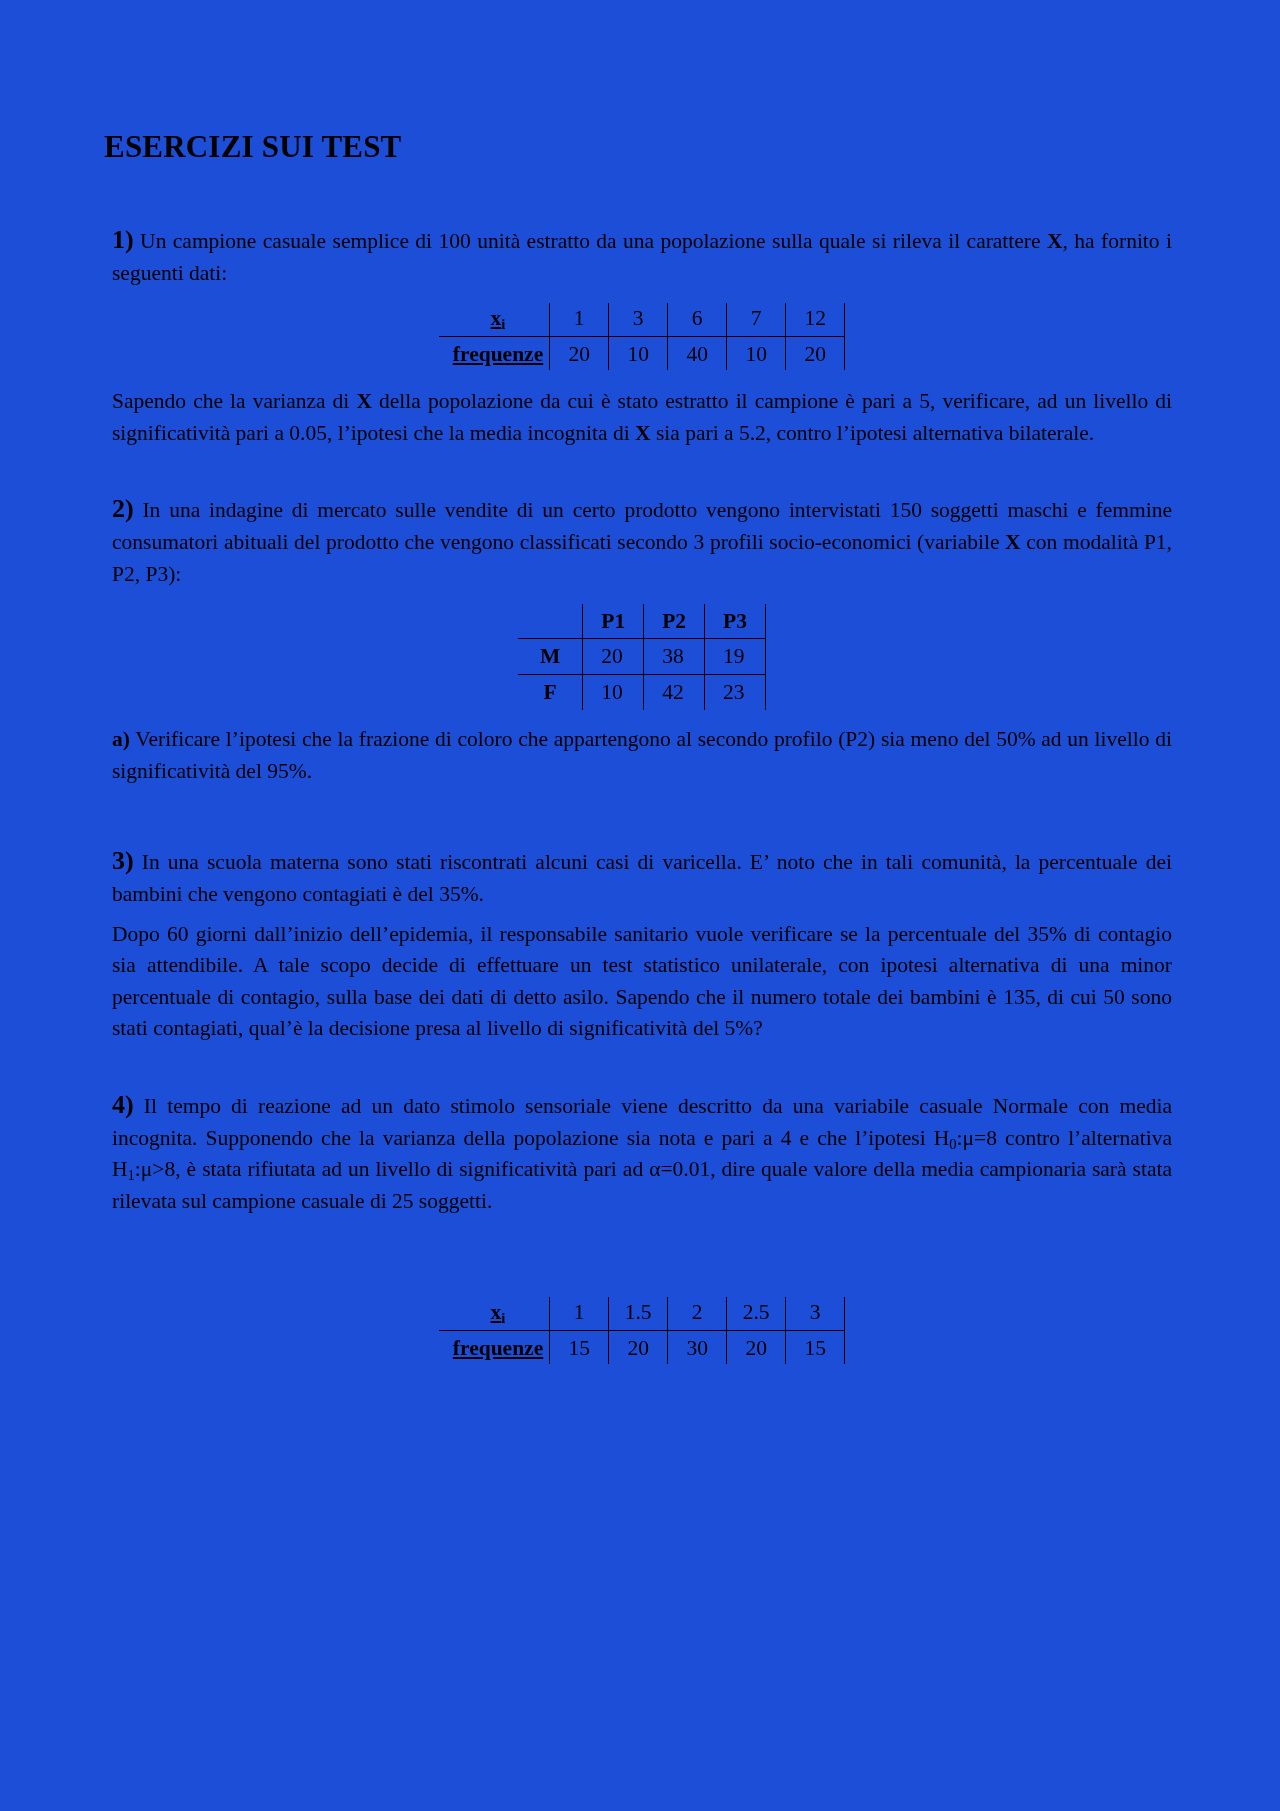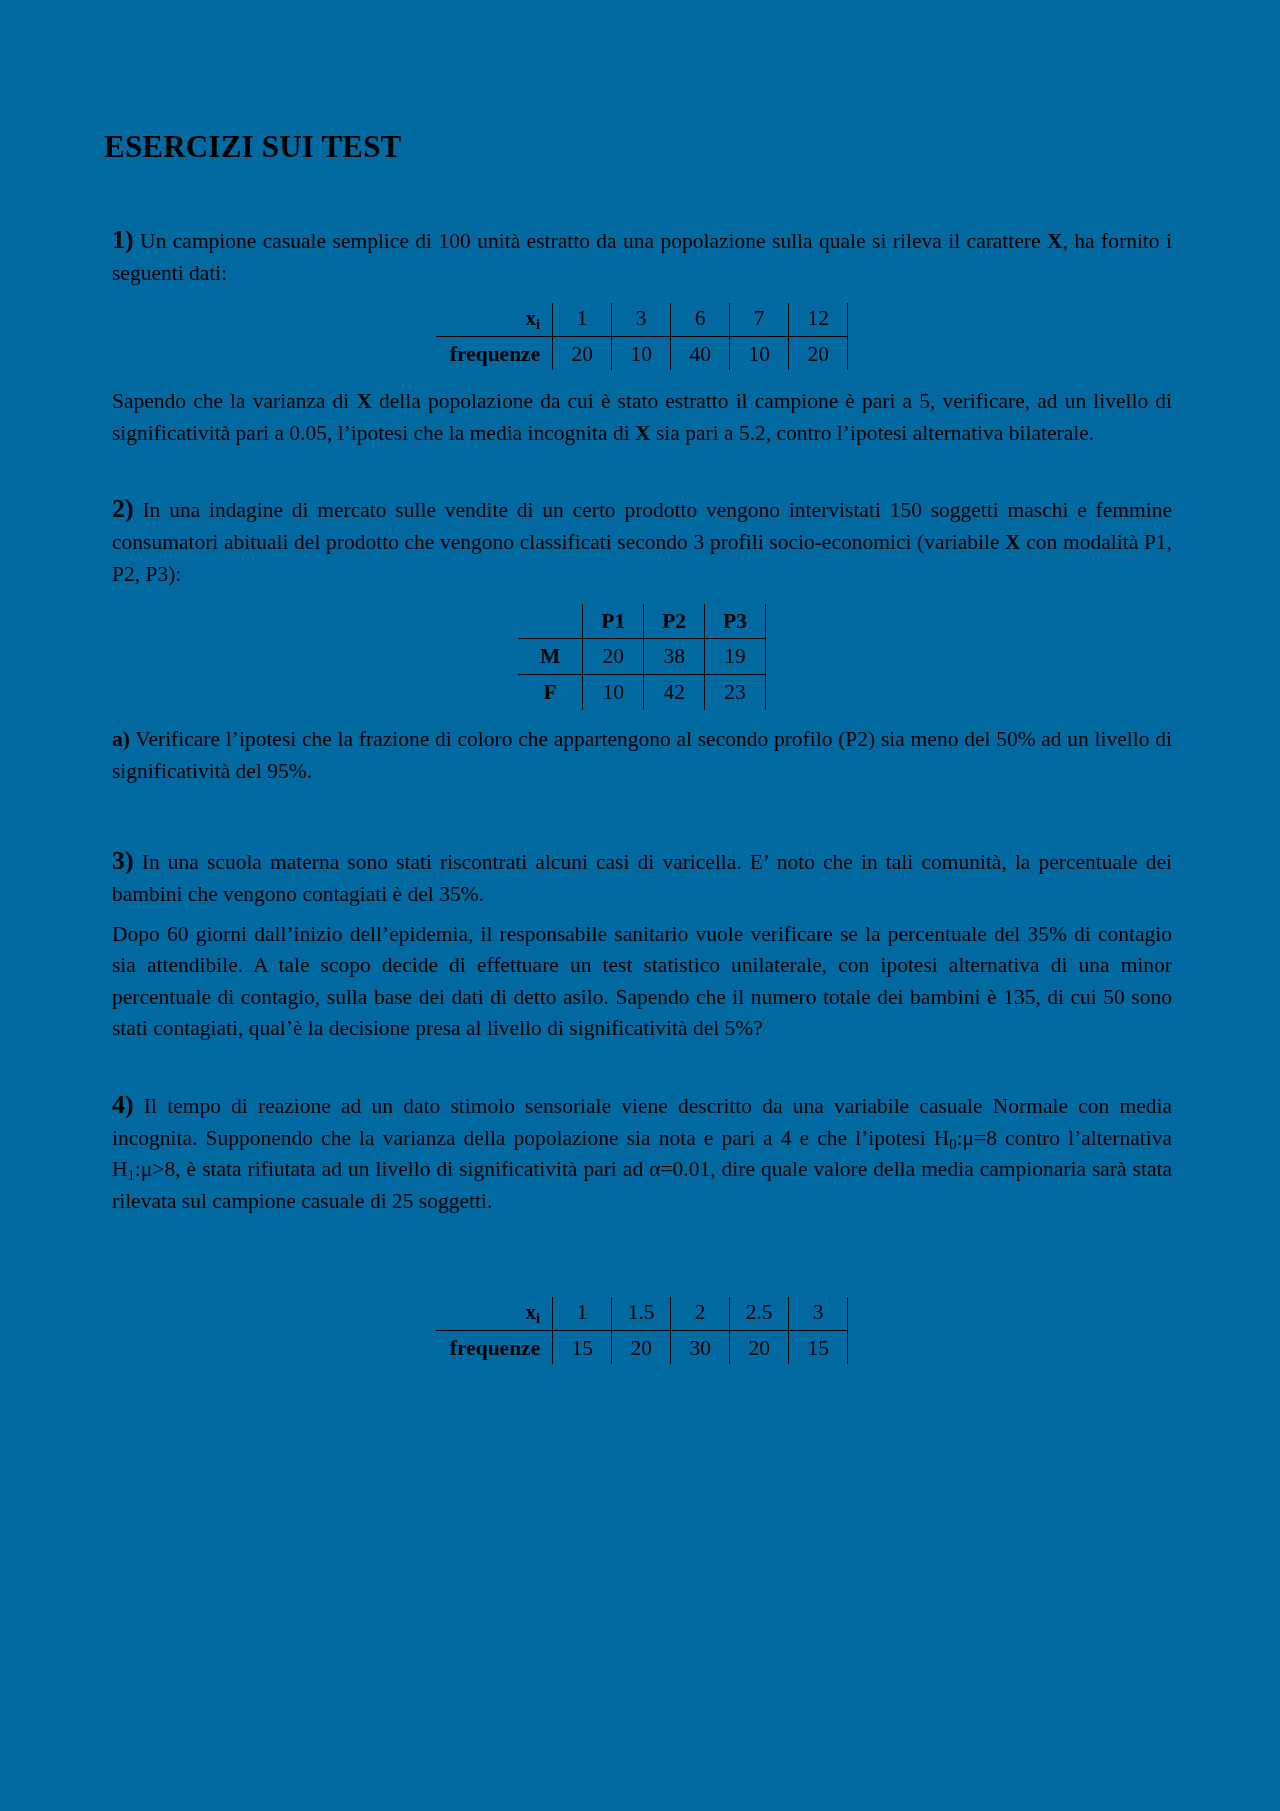--- a/index.html
+++ b/index.html
@@ -8,21 +8,21 @@
     background: #ffffff;
   }
   body {
     font-family: "Liberation Serif", "DejaVu Serif", serif;
     color: #000000;
   }
   .page {
     width: 1280px;
     min-height: 1811px;
     margin: 0 auto;
-    background: #0369a1;
+    background: #1d4ed8;
     position: relative;
     box-sizing: border-box;
     padding: 130px 100px 60px 104px;
   }
   .doc-title {
     font-size: 31px;
     font-weight: bold;
     letter-spacing: 0.2px;
     margin: 0 0 62px 0;
     line-height: 1.1;
@@ -64,23 +64,23 @@
     font-size: 21.5px;
   }
   table.freq td {
     padding: 3px 14px;
     text-align: center;
     border: none;
     white-space: nowrap;
   }
   table.freq td.rowhead {
     font-weight: bold;
-    text-align: right;
-    padding-right: 12px;
-    border-right: 1.6px solid #000;
+    padding-right: 6px;
+    border-right: 1.6px solid #000;
+    text-decoration: underline;
   }
   table.freq td.cell {
     border-right: 1.6px solid #000;
     min-width: 30px;
   }
   table.freq tr.top td {
     padding-bottom: 5px;
   }
   table.freq tr.bottom td {
     border-top: 1.6px solid #000;
@@ -95,21 +95,21 @@
     display: flex;
     justify-content: center;
     margin: 14px 0 14px 0;
   }
   table.cont {
     border-collapse: collapse;
     font-size: 21.5px;
   }
   table.cont td {
     padding: 5px 18px;
-    text-align: center;
+    text-align: left;
     white-space: nowrap;
   }
   table.cont td.corner {
     border: none;
     padding-right: 18px;
   }
   table.cont thead td.colhead {
     font-weight: bold;
     border-left: 1.6px solid #000;
     border-right: 1.6px solid #000;

